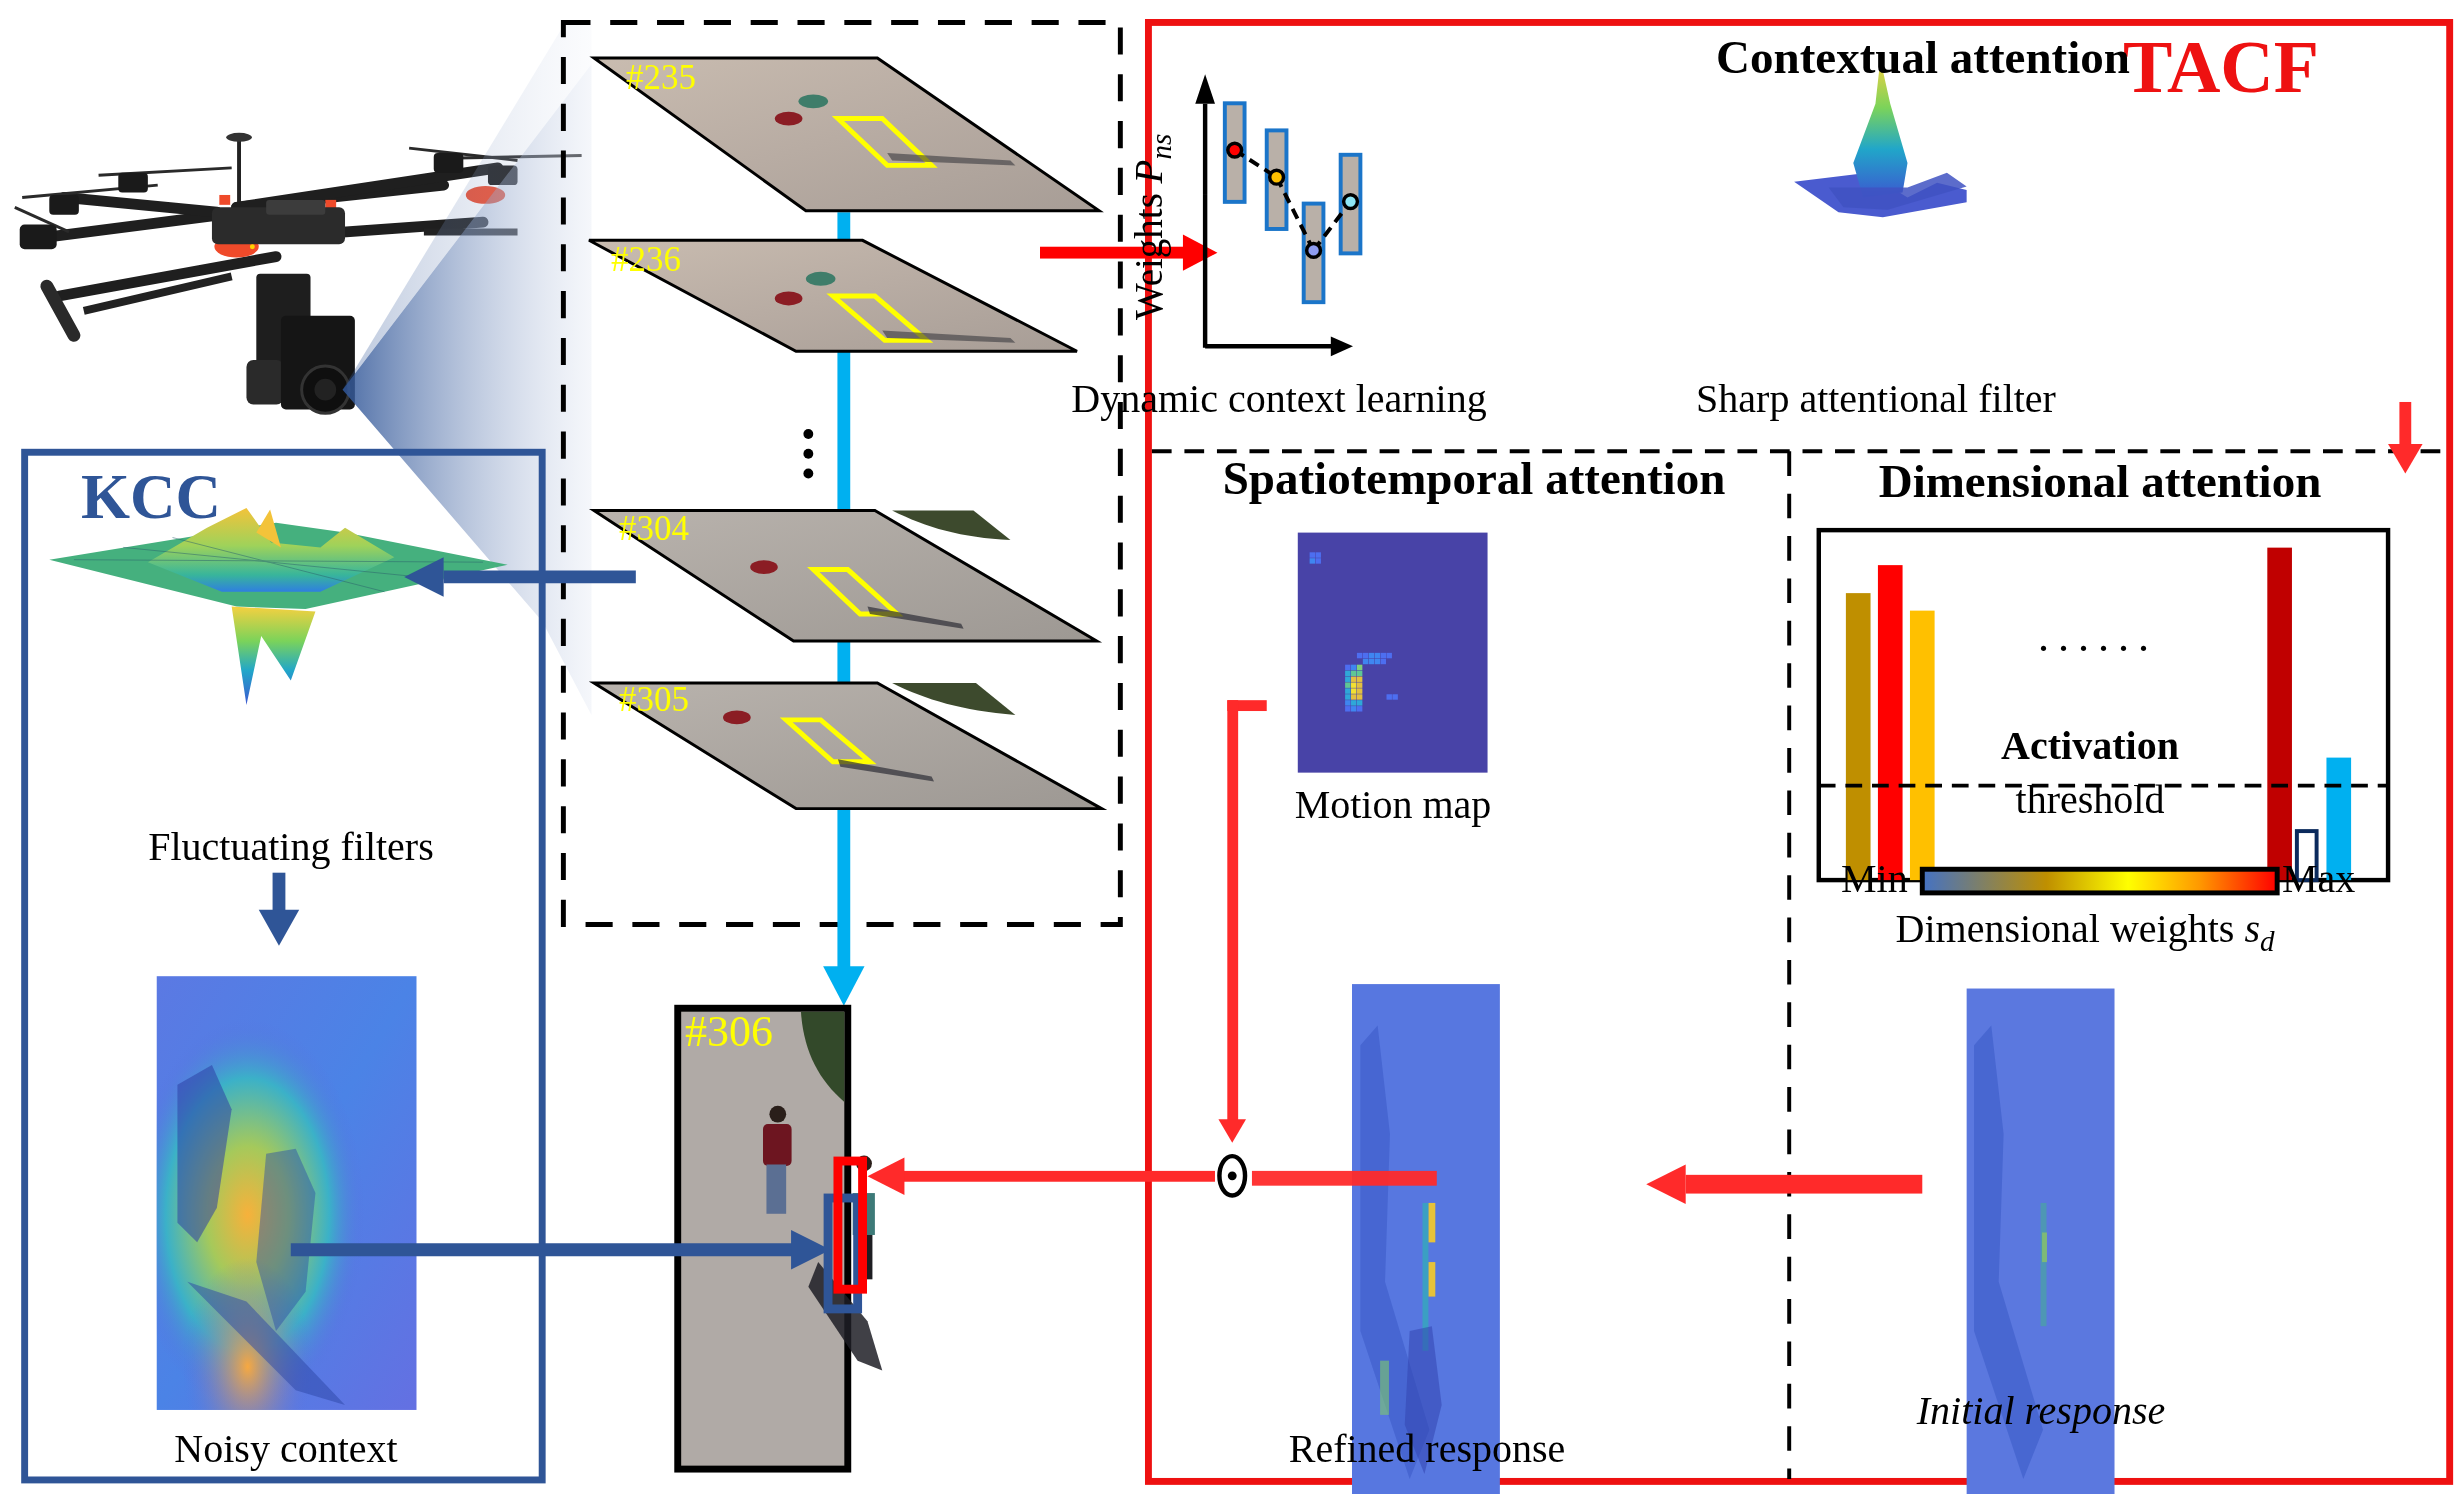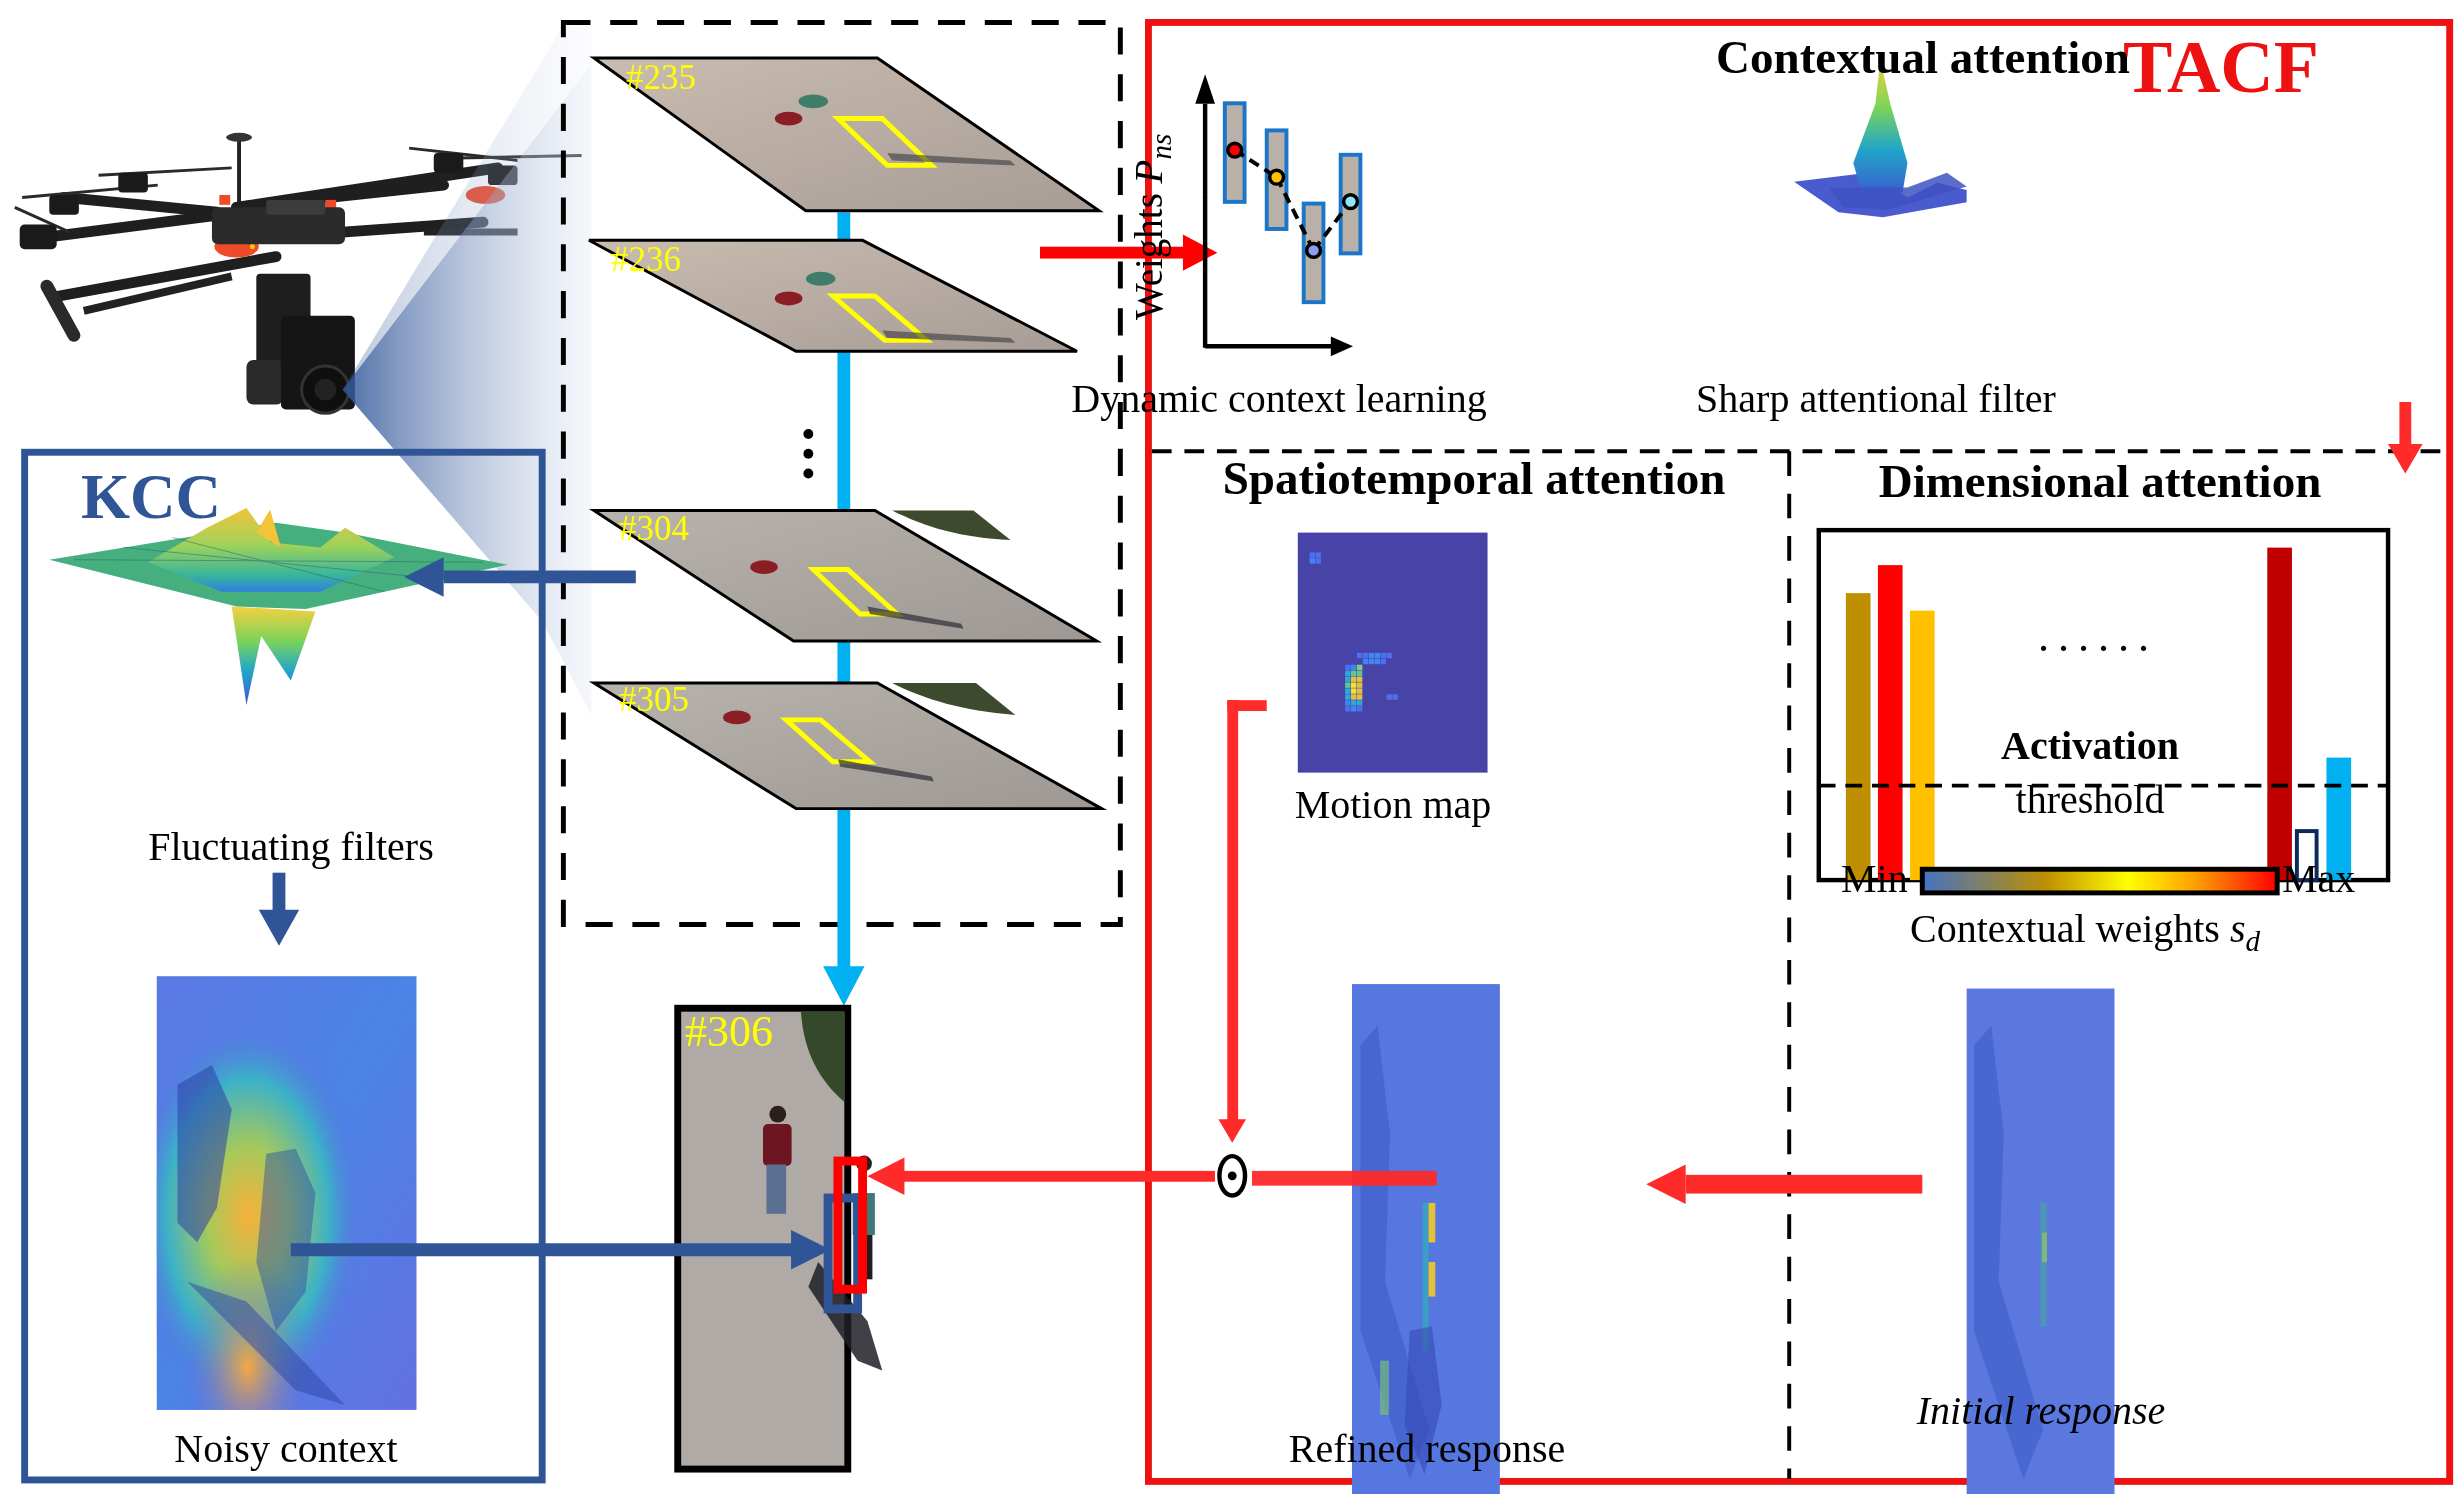--- a/index.html
+++ b/index.html
@@ -373,19 +373,19 @@
 <div class="lbl caption" style="left:1393px; top:781px;">Motion map</div>
 <div class="lbl caption" style="left:1427px; top:1425px;">Refined response</div>
 
 <div class="lbl title-bold" style="left:2100px; top:454px;">Dimensional attention</div>
 <div class="lbl caption" style="left:2090px; top:722px;font-weight:bold;">Activation</div>
 <div class="lbl caption" style="left:2090px; top:776px;">threshold</div>
 <div class="lbl" style="left:2098px; top:611px; font-size:44px; letter-spacing:9px;">......</div>
 <div class="abs caption" style="left:1841px; top:855px;">Min</div>
 <div class="abs caption" style="left:2282px; top:855px;">Max</div>
 <div class="lbl caption" style="left:2085px; top:905px;">
-  <span>Contextual weights </span><span class="math">s</span><sub class="math" style="font-size:29px;">d</sub>
+  <span>Dimensional weights </span><span class="math">s</span><sub class="math" style="font-size:29px;">d</sub>
 </div>
 <div class="lbl caption" style="left:2041px; top:1387px;font-style:italic;">Initial response</div>
 
 <div class="lbl caption" style="left:291px; top:823px;">Fluctuating filters</div>
 <div class="lbl caption" style="left:286px; top:1425px;">Noisy context</div>
 
 
 </body></html>

